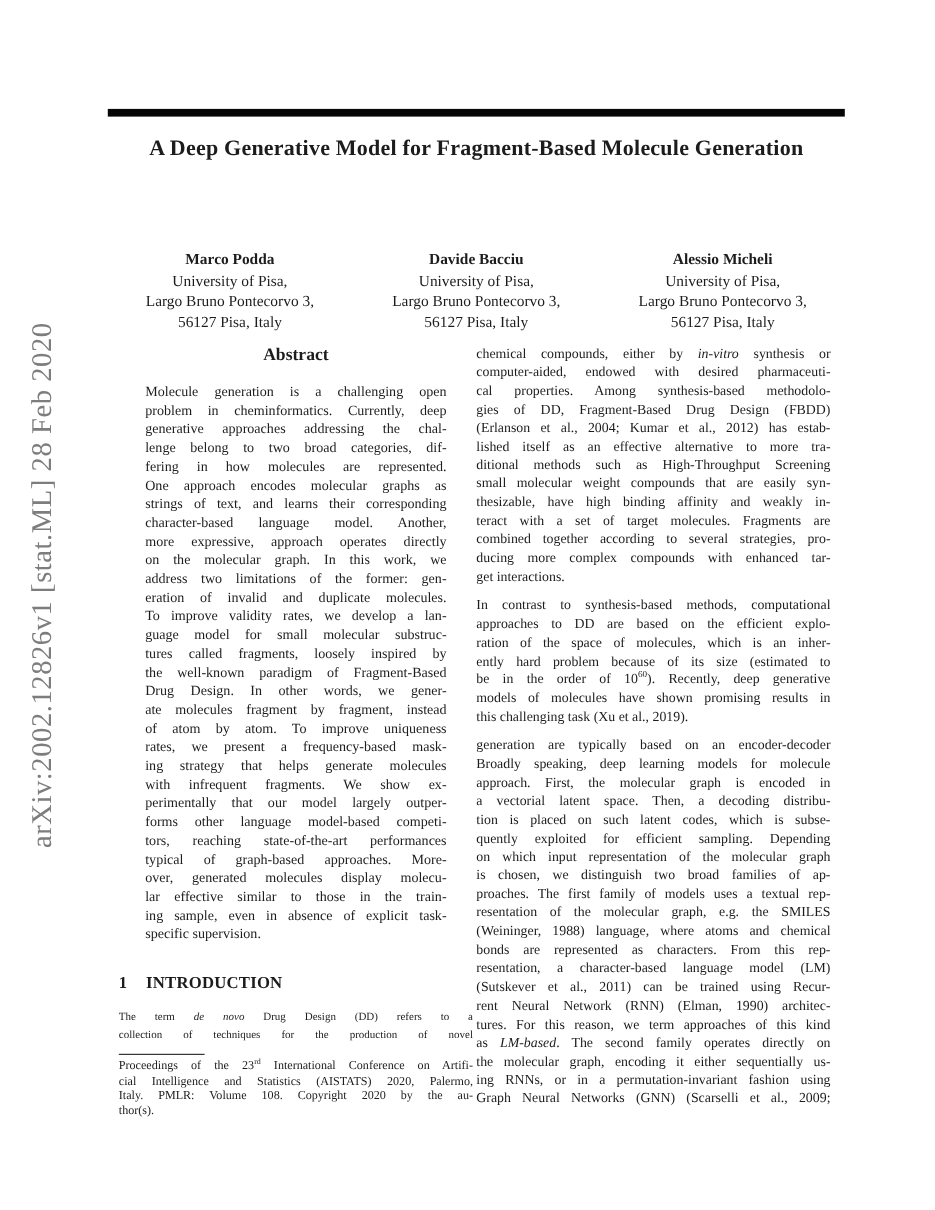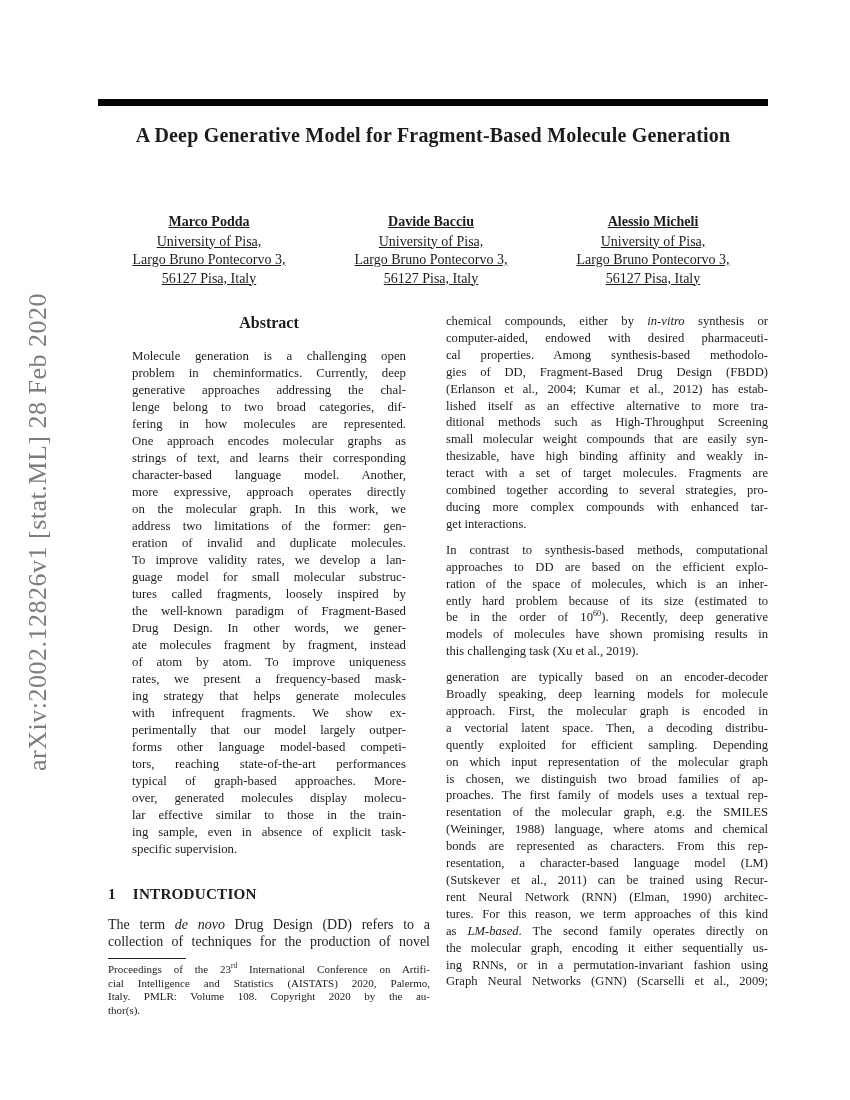--- a/index.html
+++ b/index.html
@@ -12,33 +12,33 @@
     position:absolute; left:38px; top:532px;
     transform:translate(-50%,-50%) rotate(-90deg);
     white-space:nowrap; font-size:26px; color:#7d7d7d; letter-spacing:0.5px;
   }
   .topbar { position:absolute; left:98px; top:99px; width:670px; height:7px; background:#050505; }
   .title {
     position:absolute; left:90px; top:124px; width:686px; margin:0;
     text-align:center; font-size:20px; font-weight:700; letter-spacing:0.2px;
   }
   .authors {
-    position:absolute; left:98px; top:213px; width:670px;
-    display:flex; text-decoration:underline;
+    position:absolute; left:98px; top:228px; width:670px;
+    display:flex; justify-content:space-between;
   }
   .author { width:222px; text-align:center; font-size:14px; line-height:18.5px; }
   .a-name { font-weight:700; margin-bottom:1px; }
   .col { position:absolute; top:313px; width:322px; }
   .col-left  { left:108px; }
-  .col-right { left:446px; font-size:12.6px; line-height:16.9px; }
+  .col-right { left:433px; font-size:12.6px; line-height:16.9px; }
   .abs-head { text-align:center; font-weight:700; font-size:16px; line-height:20px; }
   .abs-body { margin:15px 24px 0 24px; font-size:12.8px; line-height:17px; }
   .sec-head { margin-top:27px; font-size:15.2px; font-weight:700; letter-spacing:0.2px; }
   .sec-num { margin-right:17px; }
-  .intro { margin-top:13px; font-size:14px; line-height:17px; }
+  .intro { margin-top:13px; font-size:10px; line-height:17px; }
   .fn-rule { margin-top:8px; width:78px; border-top:1.2px solid #222; }
   .footnote { margin-top:4px; font-size:11px; line-height:13.6px; }
   .para { margin-top:9px; }
   .para:first-child { margin-top:0; }
   .line { white-space:nowrap; text-align:justify; text-align-last:justify; }
   .line.last { text-align-last:left; }
   .line sup { font-size:66%; line-height:0; vertical-align:super; }
   .line i { font-style:italic; }
 </style>
 </head>
@@ -146,20 +146,21 @@
         <div class="line">ently hard problem because of its size (estimated to</div>
         <div class="line">be in the order of 10<sup>60</sup>).  Recently, deep generative</div>
         <div class="line">models of molecules have shown promising results in</div>
         <div class="line last">this challenging task (Xu et al., 2019).</div>
       </div>
       <div class="para">
         <div class="line">generation are typically based on an encoder-decoder</div>
         <div class="line">Broadly speaking, deep learning models for molecule</div>
         <div class="line">approach.  First, the molecular graph is encoded in</div>
         <div class="line">a vectorial latent space.  Then, a decoding distribu-</div>
+        <div class="line">tion is placed on such latent codes, which is subse-</div>
         <div class="line">quently exploited for efficient sampling.  Depending</div>
         <div class="line">on which input representation of the molecular graph</div>
         <div class="line">is chosen, we distinguish two broad families of ap-</div>
         <div class="line">proaches. The first family of models uses a textual rep-</div>
         <div class="line">resentation of the molecular graph, e.g.  the SMILES</div>
         <div class="line">(Weininger, 1988) language, where atoms and chemical</div>
         <div class="line">bonds are represented as characters.  From this rep-</div>
         <div class="line">resentation, a character-based language model (LM)</div>
         <div class="line">(Sutskever et al., 2011) can be trained using Recur-</div>
         <div class="line">rent Neural Network (RNN) (Elman, 1990) architec-</div>

